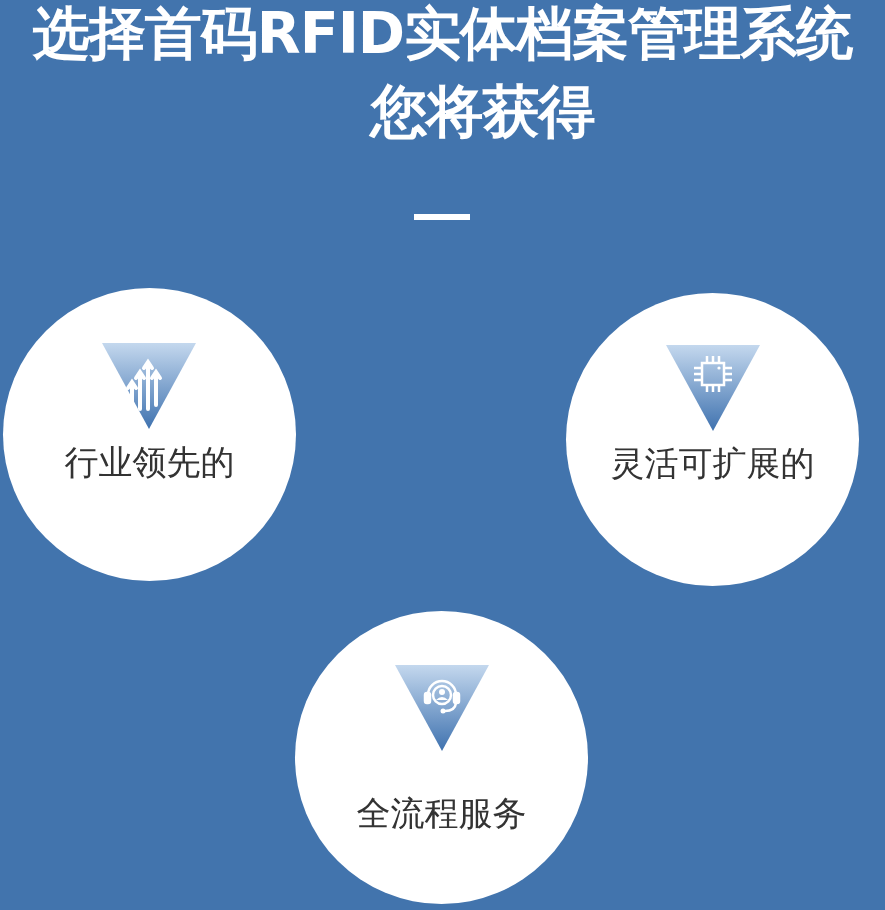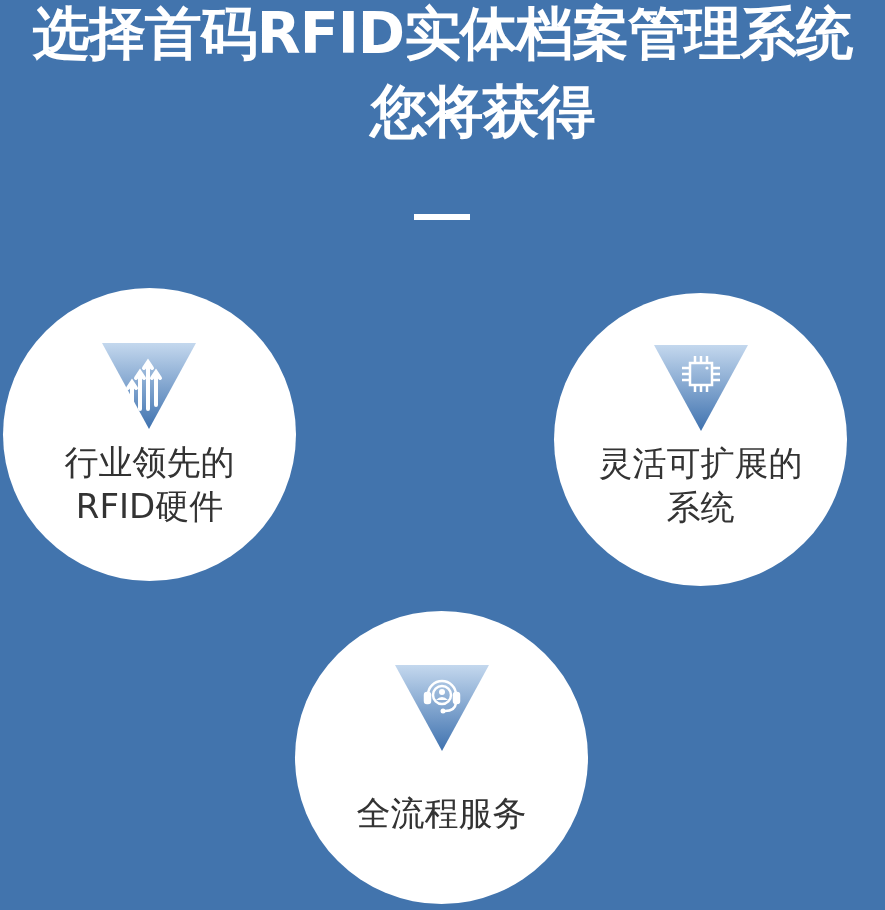--- a/index.html
+++ b/index.html
@@ -53,25 +53,24 @@
       <g stroke="#ffffff" stroke-width="4" fill="none" stroke-linecap="round">
         <path d="M30 62 L30 40 M26 45 L30 39 L34 45"></path>
         <path d="M38 66 L38 30 M34 35 L38 29 L42 35"></path>
         <path d="M46 66 L46 20 M42 25 L46 19 L50 25"></path>
         <path d="M54 62 L54 30 M50 35 L54 29 L58 35"></path>
       </g>
     </svg>
   </div>
   <div class="label" style="top:152px;">
     <div>行业领先的</div>
-    <div>RFID硬件</div>
   </div>
 </div>
 
-<div class="circle" style="left:554px; top:293px;">
+<div class="circle" style="left:566px; top:293px;">
   <div class="tri" style="left:100px; top:52px;">
     <svg width="94" height="86" viewBox="0 0 94 86">
       <defs>
         <linearGradient id="g2" x1="0" y1="0" x2="0" y2="1">
           <stop offset="0" stop-color="#c4d8ee"></stop>
           <stop offset="1" stop-color="#3f72af"></stop>
         </linearGradient>
       </defs>
       <polygon points="0,0 94,0 47,86" fill="url(#g2)"></polygon>
       <g stroke="#ffffff" stroke-width="2.5" fill="none">
@@ -79,21 +78,20 @@
         <path d="M41 18 V11 M47 18 V11 M53 18 V11"></path>
         <path d="M41 40 V47 M47 40 V47 M53 40 V47"></path>
         <path d="M36 23 H28 M36 29 H28 M36 35 H28"></path>
         <path d="M58 23 H66 M58 29 H66 M58 35 H66"></path>
       </g>
       <circle cx="53" cy="23" r="1.6" fill="#ffffff"></circle>
     </svg>
   </div>
   <div class="label" style="top:148px;">
     <div>灵活可扩展的</div>
-    <div>系统</div>
   </div>
 </div>
 
 <div class="circle" style="left:295px; top:611px;">
   <div class="tri" style="left:100px; top:54px;">
     <svg width="94" height="86" viewBox="0 0 94 86">
       <defs>
         <linearGradient id="g3" x1="0" y1="0" x2="0" y2="1">
           <stop offset="0" stop-color="#c4d8ee"></stop>
           <stop offset="1" stop-color="#3f72af"></stop>

